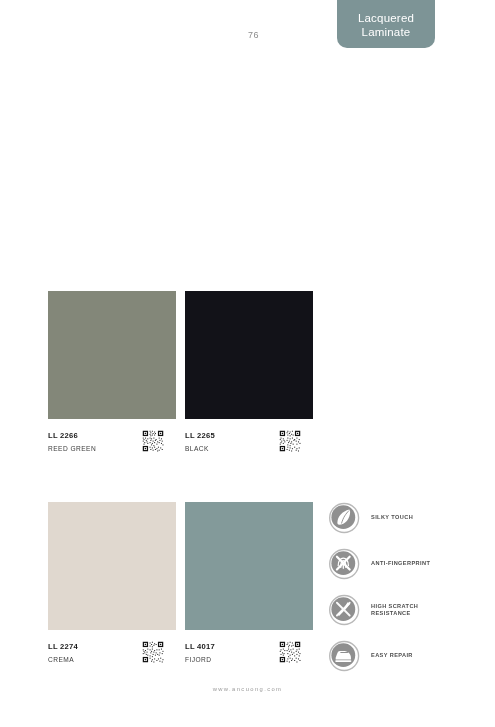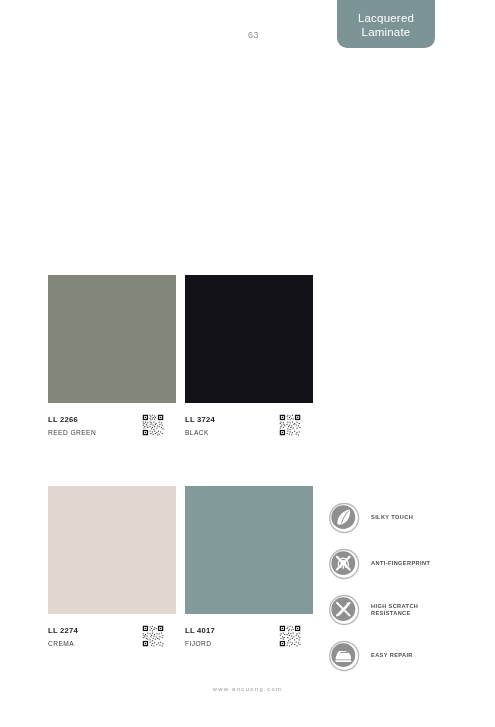--- a/index.html
+++ b/index.html
@@ -52,21 +52,21 @@
     left: 248px;
     font-size: 9px;
     color: #8c8c8c;
     letter-spacing: 0.5px;
   }
 
   
   .swatch-grid {
     position: absolute;
     left: 48px;
-    top: 275px;
+    top: 291px;
     width: 265px;
   }
   .swatch-row {
     display: flex;
     gap: 9px;
   }
   .swatch-row.second {
     margin-top: 46px;
     justify-content: space-between;
   }
@@ -152,21 +152,21 @@
 </head>
 <body>
 
 <div class="page">
 
   <div class="header-tab" style="background: rgb(125, 148, 150);">
     <div class="header-tab-label">Lacquered
 Laminate</div>
   </div>
 
-  <div class="page-number">63</div>
+  <div class="page-number">76</div>
 
   <div class="swatch-grid">
 
     <div class="swatch-row">
 
       <div class="swatch-cell">
         <div class="swatch-chip" id="chip0" style="background: rgb(131, 135, 121);"></div>
         <div class="swatch-meta">
           <div class="swatch-text">
             <div class="swatch-code">LL 2266</div>
@@ -239,21 +239,21 @@
                 <rect x="20" y="27" width="1.3" height="1.3"></rect>
             </g>
           </svg>
         </div>
       </div>
 
       <div class="swatch-cell">
         <div class="swatch-chip" id="chip1" style="background: rgb(18, 18, 24);"></div>
         <div class="swatch-meta">
           <div class="swatch-text">
-            <div class="swatch-code">LL 3724</div>
+            <div class="swatch-code">LL 2265</div>
             <div class="swatch-name">BLACK</div>
           </div>
           <svg class="qr" viewBox="0 0 29 29">
             <rect width="29" height="29" fill="#ffffff"></rect>
             <g fill="#111111">
               <rect x="1" y="1" width="7" height="7"></rect>
                 <rect x="2.6" y="2.6" width="3.8" height="3.8" fill="#ffffff"></rect>
                 <rect x="3.6" y="3.6" width="1.8" height="1.8"></rect>
               <rect x="21" y="1" width="7" height="7"></rect>
                 <rect x="22.6" y="2.6" width="3.8" height="3.8" fill="#ffffff"></rect>

